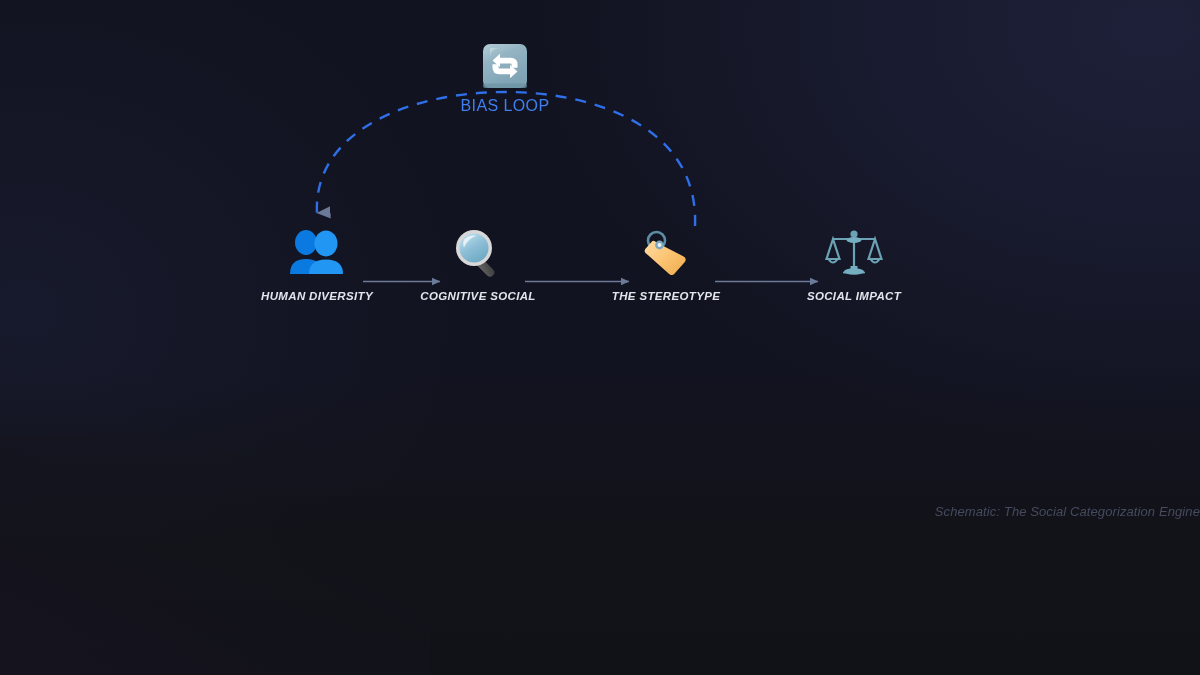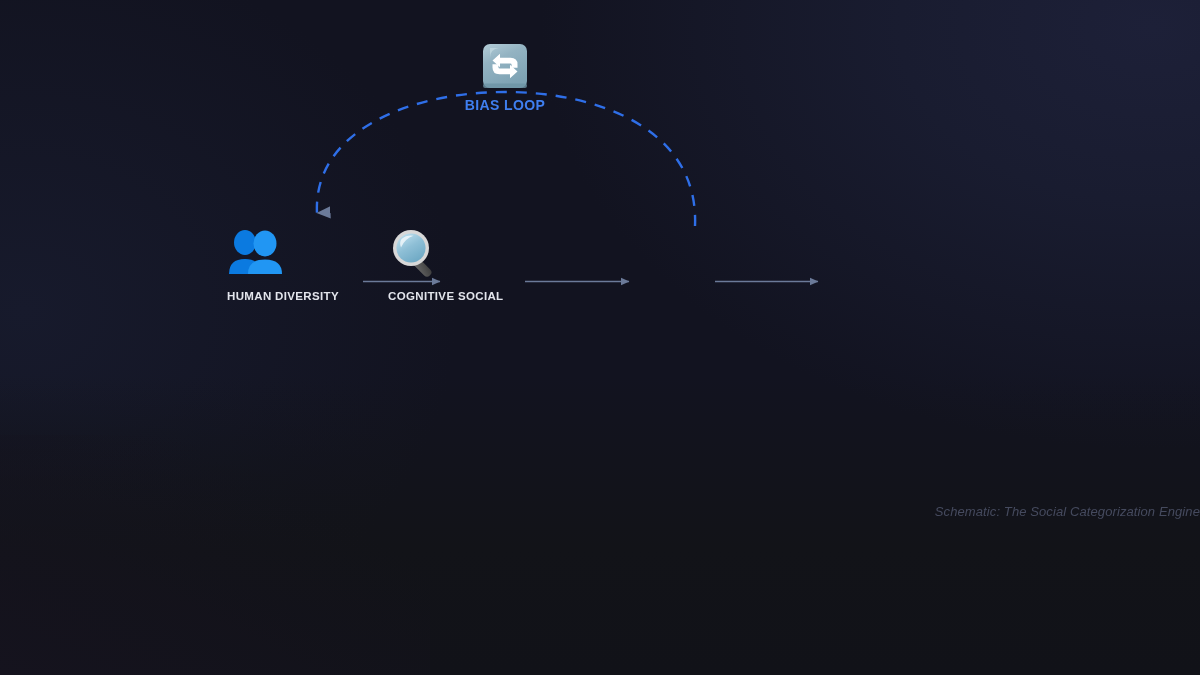--- a/index.html
+++ b/index.html
@@ -36,22 +36,23 @@
 
   
   #diagram{
     position:absolute; left:0; top:0; width:1200px; height:470px;
   }
   #flow-svg{ position:absolute; left:0; top:0; width:1200px; height:470px; }
 
   .node{
     position:absolute;
     width:180px;
-    text-align:left;
+    text-align:center;
     transform:translateX(-50%);
+    font-style:italic;
   }
   .node-icon{
     height:58px;
     line-height:58px;
     font-size:46px;
     font-family:"DejaVu Sans", sans-serif;
   }
   .node-label{
     margin-top:6px;
     font-size:11.5px;
@@ -70,22 +71,22 @@
     transform:translateX(-50%);
     z-index:3;
   }
   #bias-loop .loop-badge{
     height:56px; line-height:56px;
     font-size:52px;
     font-family:"DejaVu Sans", sans-serif;
   }
   #bias-loop .loop-label{
     margin-top:1px;
-    font-size:14px;
-    font-weight:bold;
+    font-size:16px;
+    font-weight:normal;
     letter-spacing:0.4px;
     color:#3f7ff0;
     white-space:nowrap;
   }
 
   
   #caption{
     position:absolute;
     left:0; right:0; top:504px;
     text-align:right;
@@ -191,21 +192,60 @@
         </defs>
         <rect x="30" y="30.5" width="8.5" height="22" rx="4" transform="rotate(-45 34.2 41.5)" fill="url(#handleG)"></rect>
         <circle cx="23" cy="22" r="18" fill="#d8d8d8"></circle>
         <circle cx="23" cy="22" r="14.6" fill="url(#lensG)"></circle>
         <path d="M13.5 13 Q19 8.5 25.5 9.8 Q17 12.5 13 21.5 Q11 17 13.5 13 Z" fill="#ffffff" opacity="0.7"></path>
       </svg>
     </div>
     <div class="node-label">COGNITIVE SOCIAL</div>
   </div>
 
-
+  <div class="node" style="left:666px; top:226px;">
+    <div class="node-icon">
+      <svg width="54" height="54" viewBox="0 0 54 54" xmlns="http://www.w3.org/2000/svg">
+        <defs>
+          <linearGradient id="tagG" x1="0.1" y1="0" x2="0.9" y2="1">
+            <stop offset="0%" stop-color="#ffd9a0"></stop>
+            <stop offset="50%" stop-color="#fbc473"></stop>
+            <stop offset="100%" stop-color="#f0ad4e"></stop>
+          </linearGradient>
+        </defs>
+        <circle cx="17.5" cy="14.5" r="8.5" fill="none" stroke="#5d8ca3" stroke-width="2.6"></circle>
+        <path d="M19.5 15.5 L44.5 33 Q47.5 35.2 45.2 38.4 L33 49 Q30.5 51.2 27.8 48.3
+                 L7.5 24.5 Q5.8 22.4 7.6 20.4 L15.2 13.9 Q17.3 12.1 19.5 15.5 Z" fill="url(#tagG)" transform="rotate(-8 26 31)"></path>
+        <circle cx="20.5" cy="19" r="4.4" fill="#7aa7bd"></circle>
+        <circle cx="20.5" cy="19" r="2" fill="#e9f2f6"></circle>
+      </svg>
+    </div>
+    <div class="node-label">THE STEREOTYPE</div>
+  </div>
+
+  <div class="node" style="left:854px; top:226px;">
+    <div class="node-icon">
+      <svg width="58" height="54" viewBox="0 0 58 54" xmlns="http://www.w3.org/2000/svg">
+        <g stroke="#6ba3b5" stroke-width="2.2" fill="none" stroke-linecap="round">
+          <line x1="29" y1="9" x2="29" y2="44"></line>
+          <line x1="8" y1="13" x2="50" y2="13"></line>
+          <path d="M8 13 L1.5 33 L14.5 33 Z"></path>
+          <path d="M50 13 L43.5 33 L56.5 33 Z"></path>
+          <path d="M3.5 33 Q8 40 12.5 33"></path>
+          <path d="M45.5 33 Q50 40 54.5 33"></path>
+          <line x1="19" y1="46.5" x2="39" y2="46.5"></line>
+        </g>
+        <circle cx="29" cy="8" r="3.6" fill="#6ba3b5"></circle>
+        <ellipse cx="29" cy="14" rx="7.5" ry="3" fill="#74aec0"></ellipse>
+        <ellipse cx="29" cy="45.5" rx="10" ry="3.2" fill="#74aec0"></ellipse>
+        <rect x="25.5" y="40" width="7" height="6" fill="#74aec0"></rect>
+      </svg>
+    </div>
+    <div class="node-label">SOCIAL IMPACT</div>
+  </div>
 
 </div>
 
 <div id="caption">Schematic: The Social Categorization Engine</div>
 
 <div id="footer">
 
   
 
   

